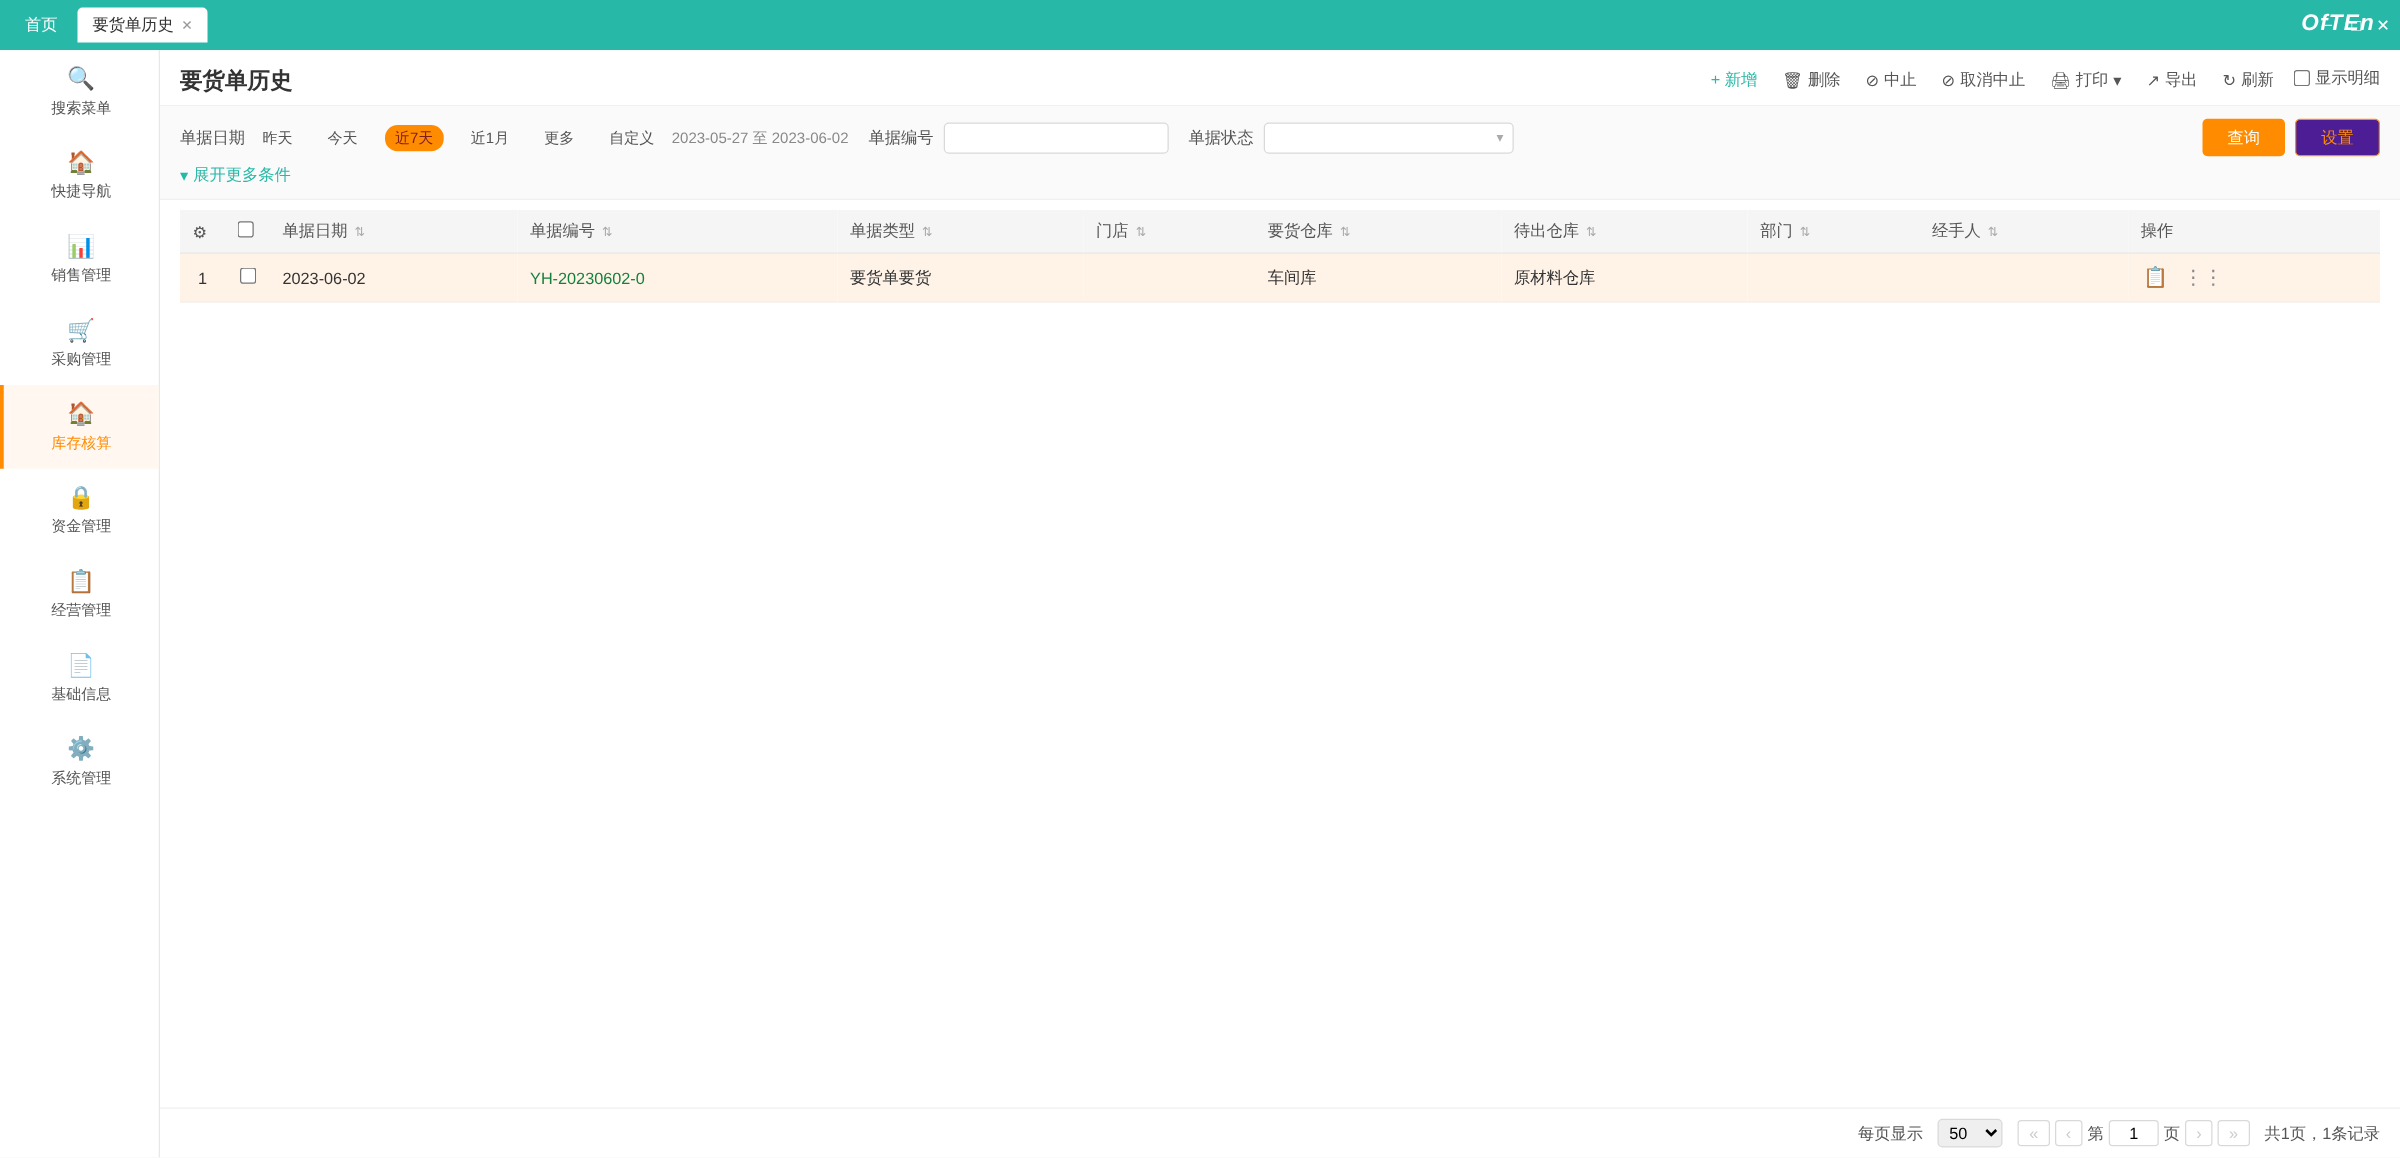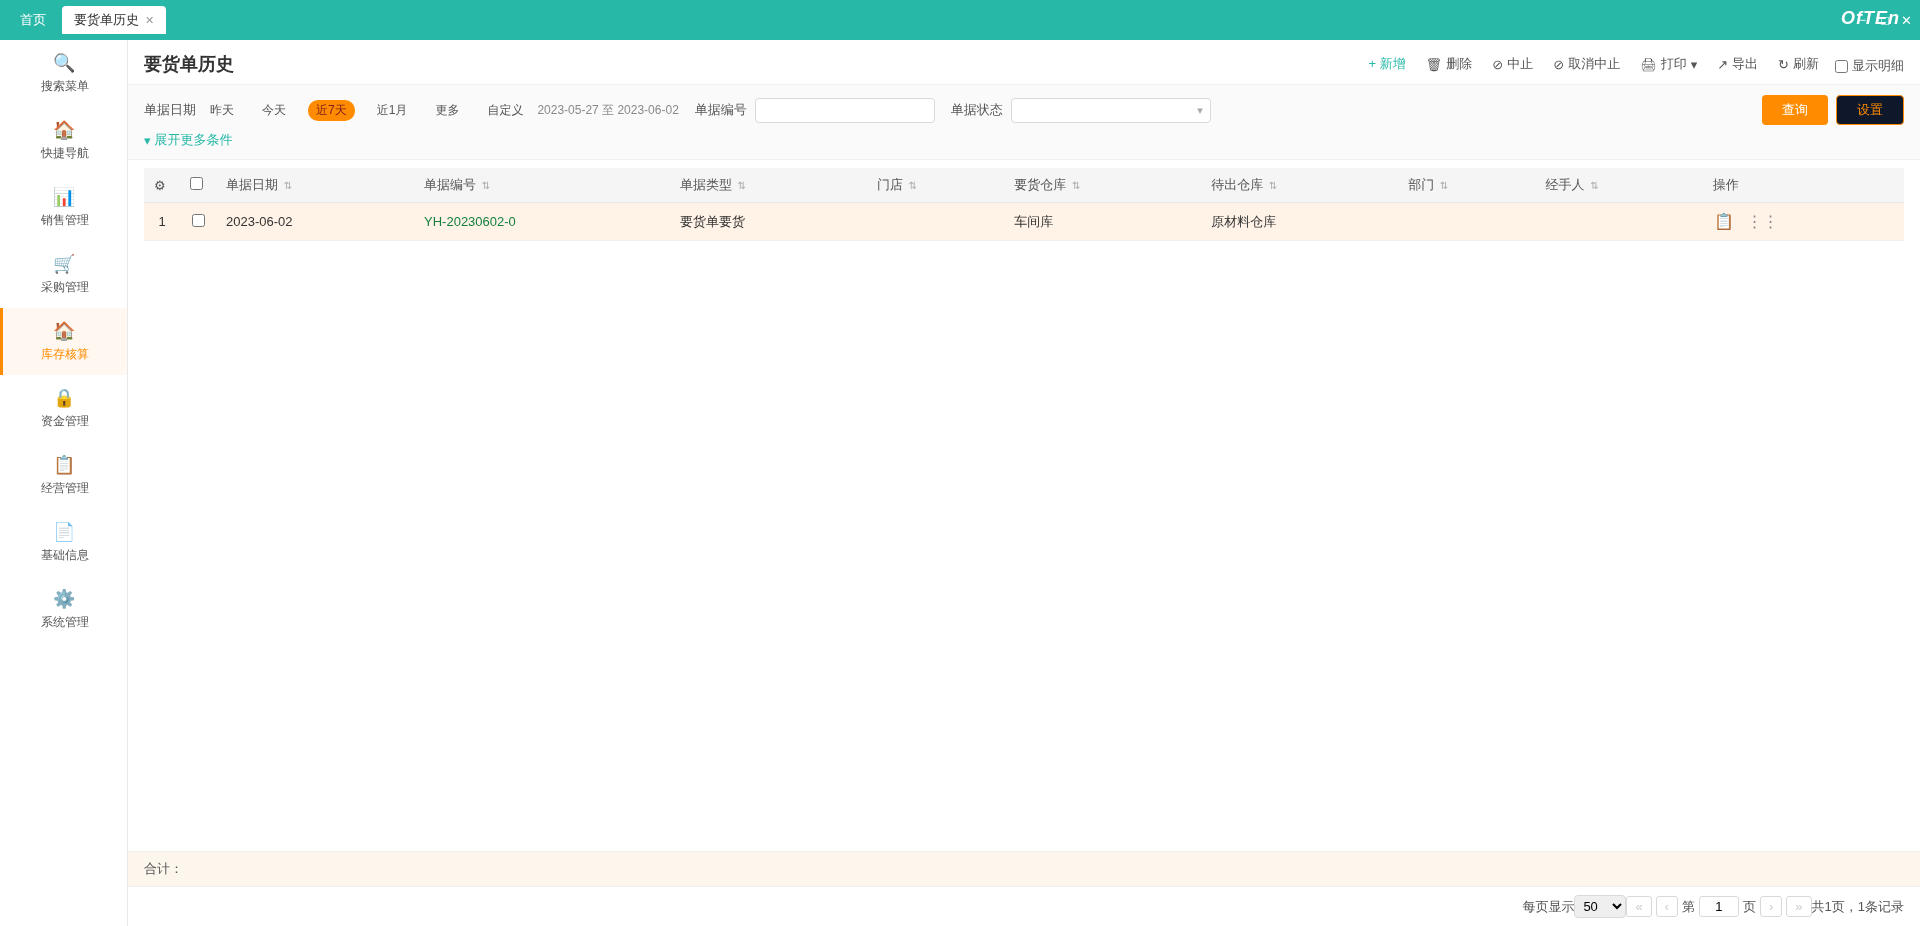--- a/index.html
+++ b/index.html
@@ -115,21 +115,21 @@
       border-bottom: 1px solid #f0f0f0;
       flex-shrink: 0;
     }
     .page-title {
       font-size: 18px;
       font-weight: bold;
       color: #333;
     }
     .toolbar {
       display: flex;
-      align-items: flex-end;
+      align-items: flex-start;
       gap: 12px;
     }
     .toolbar-btn {
       display: flex;
       align-items: center;
       gap: 4px;
       cursor: pointer;
       color: #555;
       font-size: 13px;
       padding: 2px 4px;
@@ -138,21 +138,21 @@
     .btn-query {
       background: #ff8c00;
       color: #fff;
       border: none;
       border-radius: 4px;
       padding: 6px 20px;
       cursor: pointer;
       font-size: 13px;
     }
     .btn-setting {
-      background: #0f172a;
+      background: #4c1d95;
       color: #ff8c00;
       border: 1px solid #ff8c00;
       border-radius: 4px;
       padding: 5px 20px;
       cursor: pointer;
       font-size: 13px;
     }
     .show-detail {
       display: flex;
       align-items: center;
@@ -329,21 +329,21 @@
       color: #555;
       font-size: 13px;
     }
 
     
     .pagination-bar {
       display: flex;
       align-items: center;
       justify-content: flex-end;
       padding: 8px 16px;
-      gap: 0;
+      gap: 12px;
       border-top: 1px solid #f0f0f0;
       flex-shrink: 0;
       background: #fff;
     }
     .pagination-label {
       color: #555;
       font-size: 13px;
     }
     .page-size-select {
       border: 1px solid #d9d9d9;
@@ -581,23 +581,20 @@
               <div class="action-icons">
                 <span class="action-icon">📋</span>
                 <span class="action-icon">⋮⋮</span>
               </div>
             </td>
           </tr>
         </tbody>
       </table>
     </div>
 
-    <div class="footer-summary">
-      <span class="footer-summary-label">合计：</span>
-    </div>
 
     <div class="pagination-bar">
       <span class="pagination-label">每页显示</span>
       <select class="page-size-select">
         <option value="50" selected="">50</option>
         <option value="10">10</option>
         <option value="20">20</option>
         <option value="100">100</option>
       </select>
       <div class="pagination-nav">

